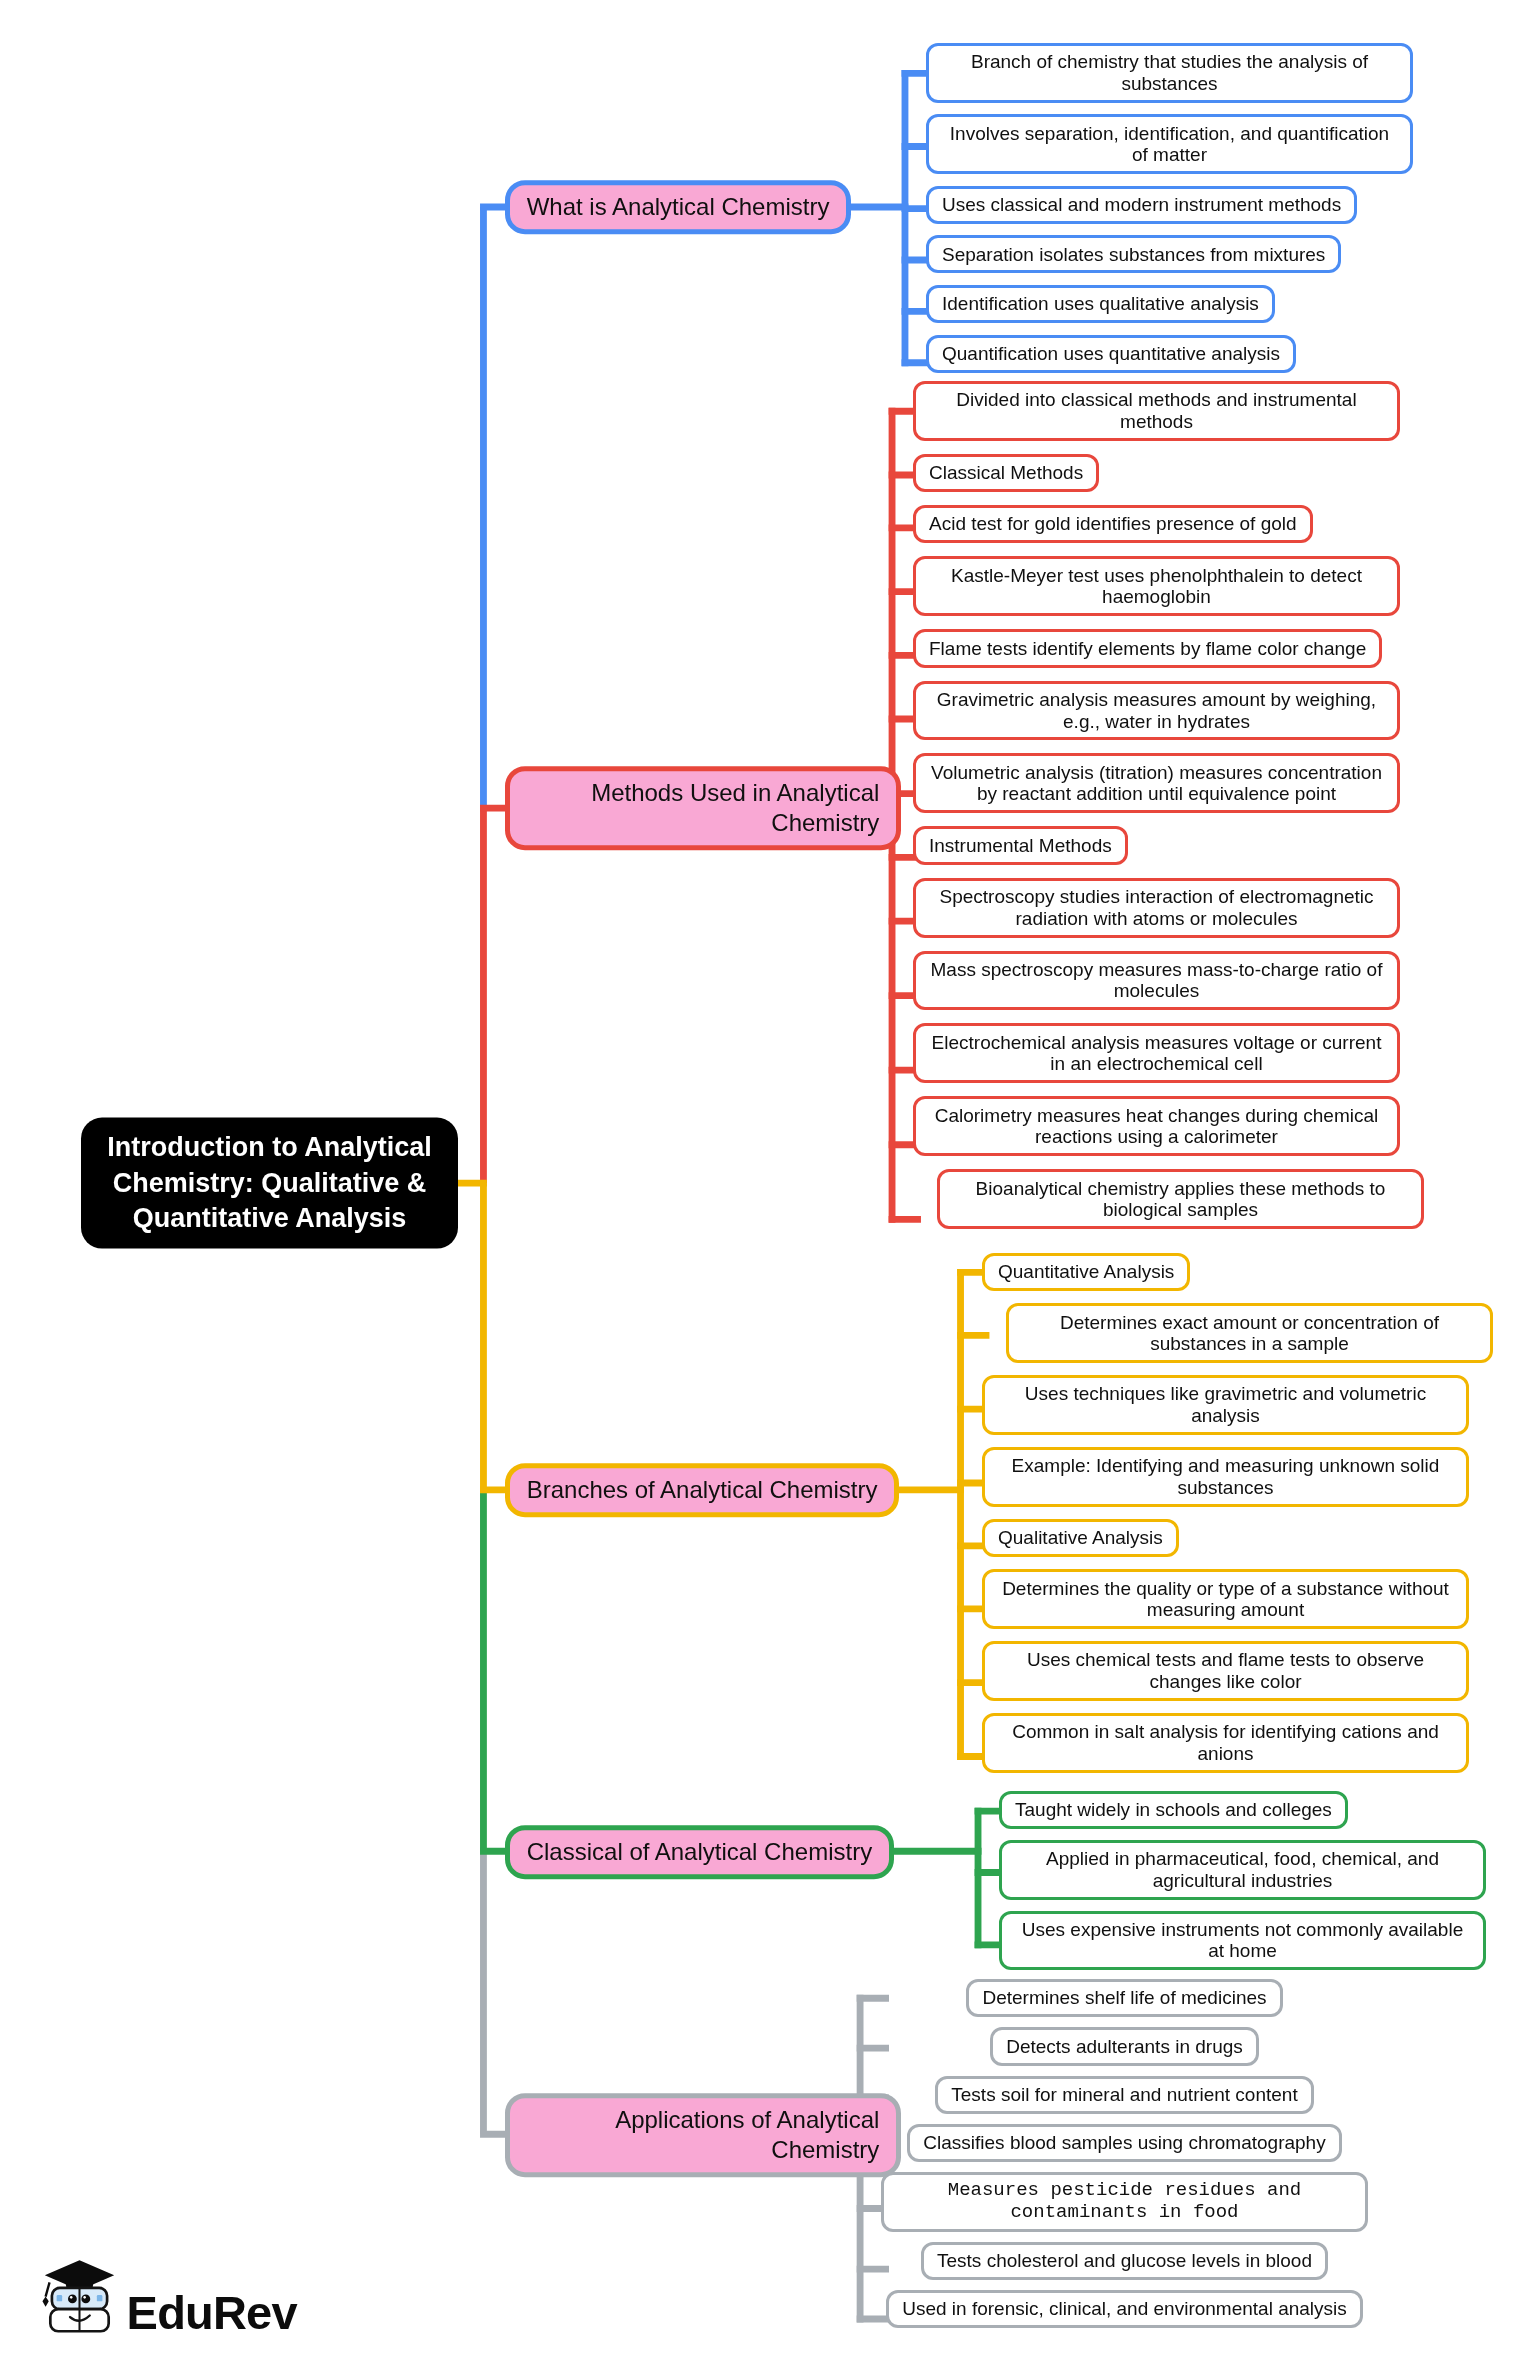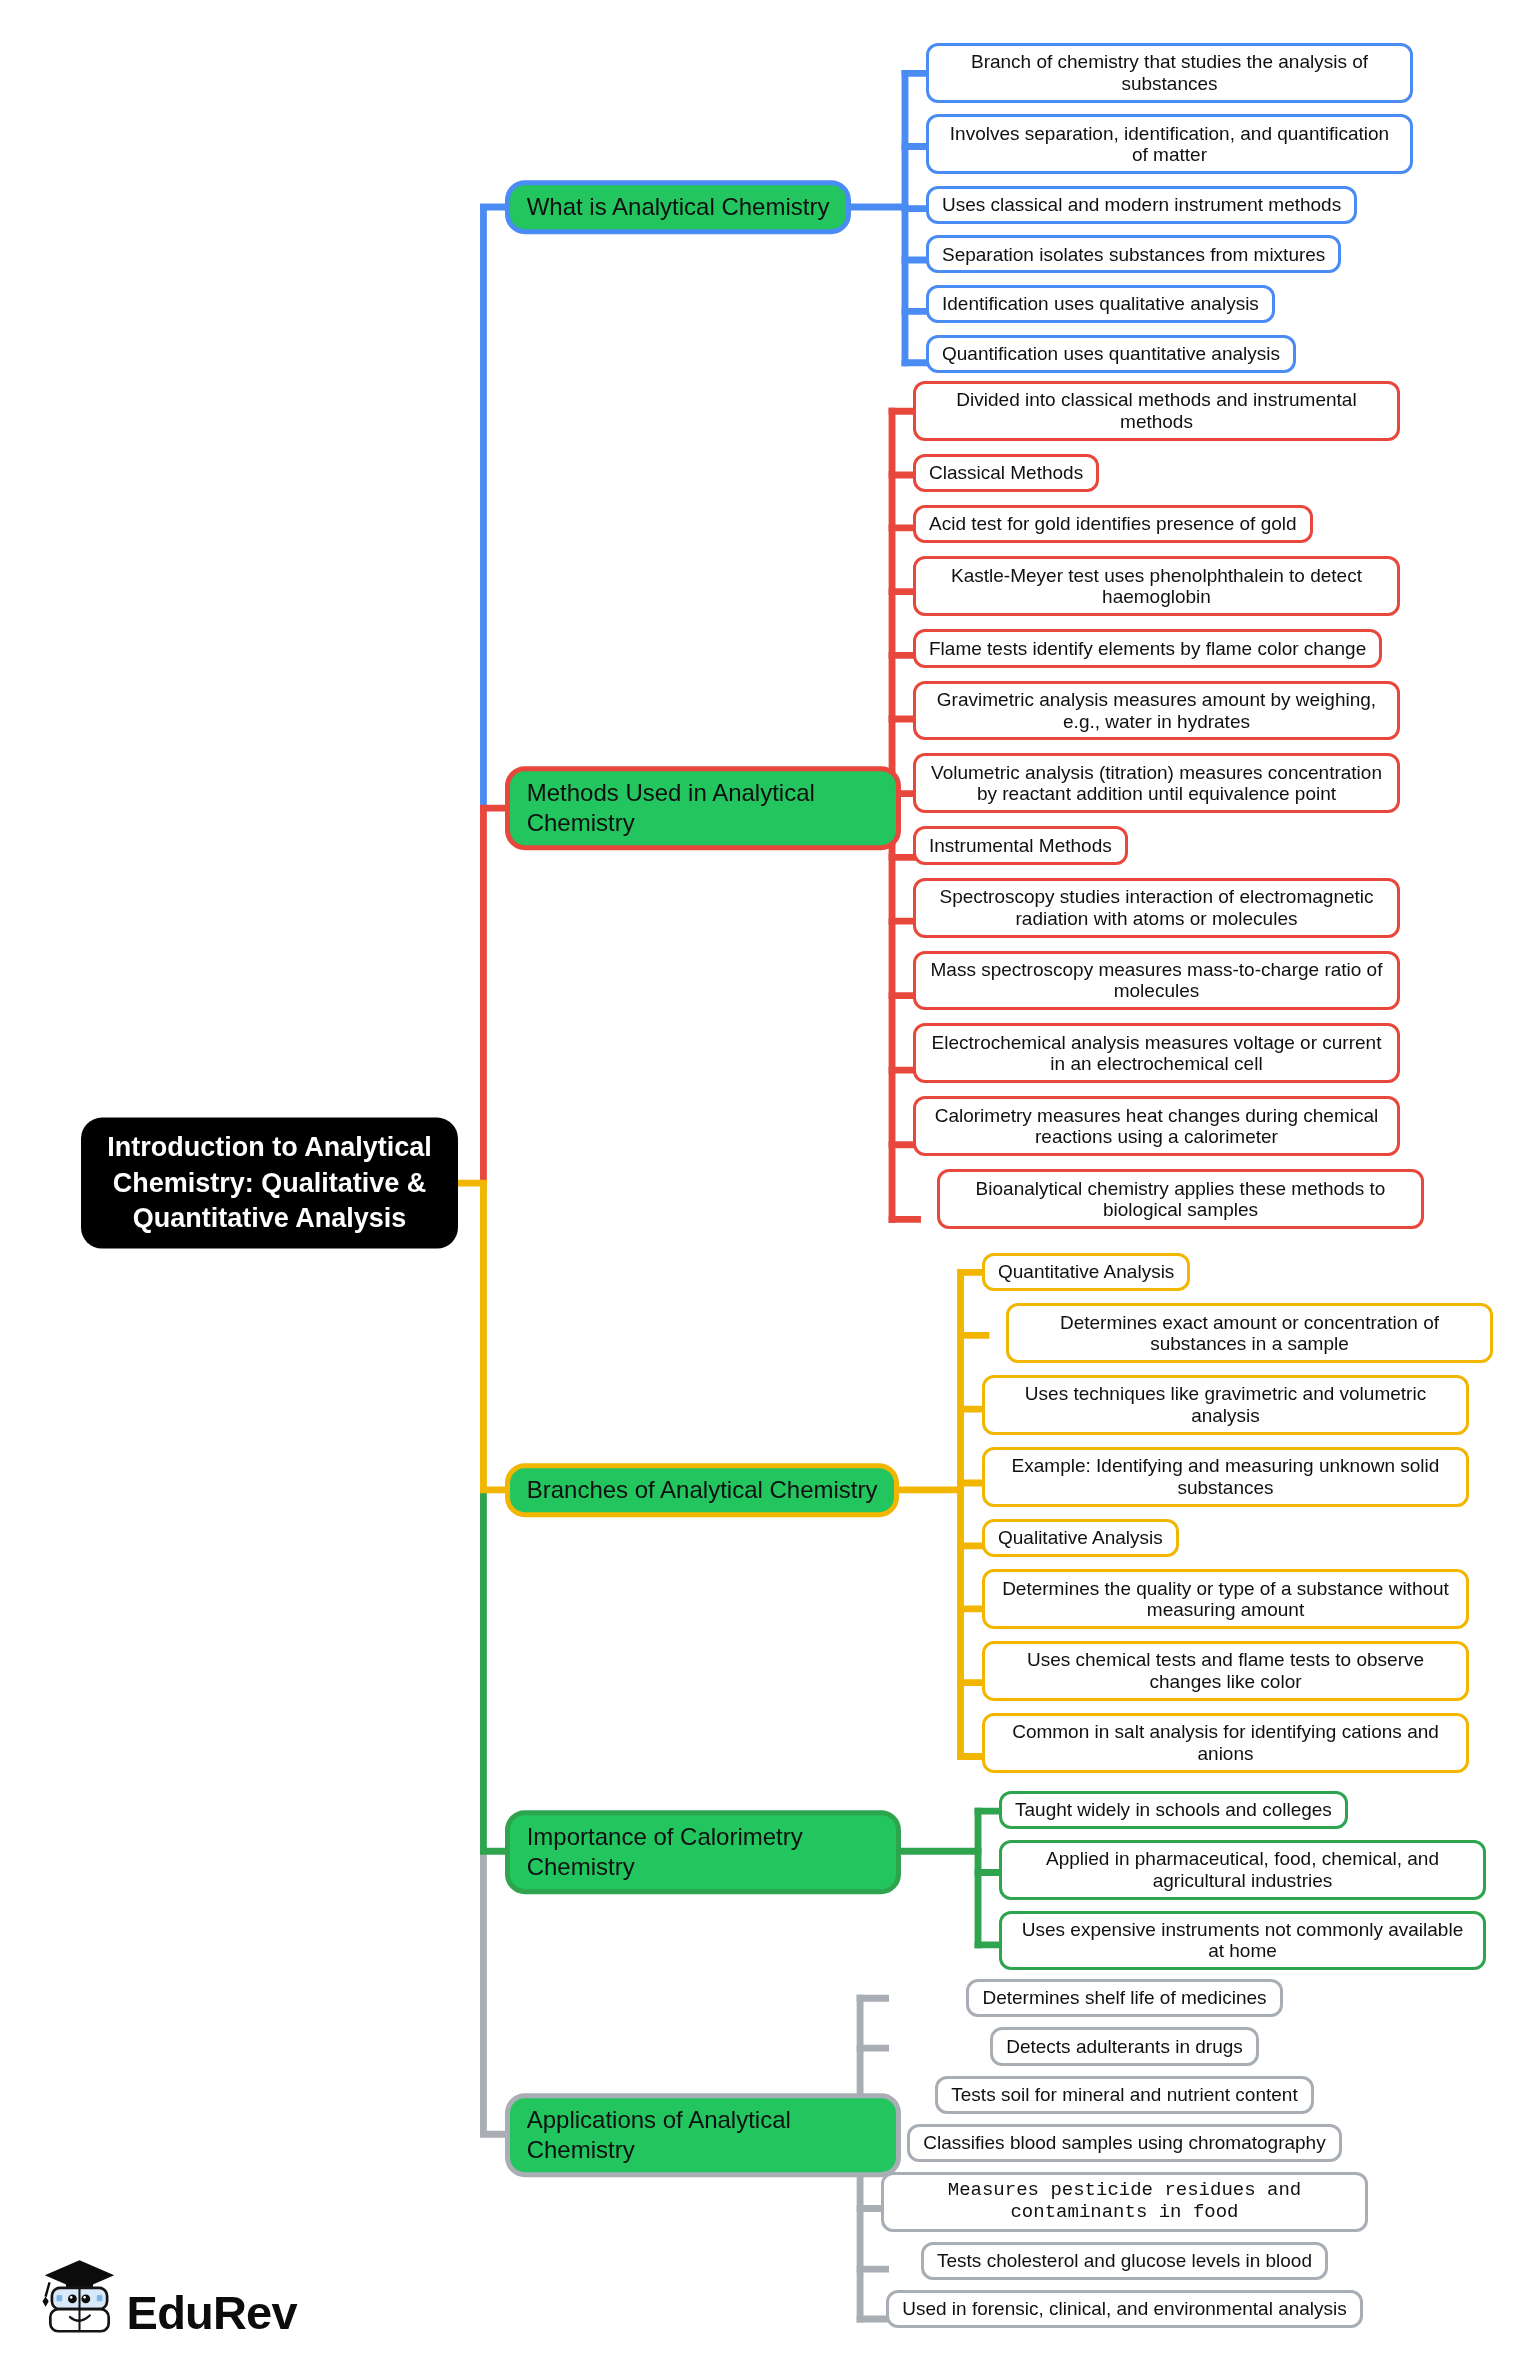--- a/index.html
+++ b/index.html
@@ -9,22 +9,22 @@
   }
   #connectors { position:absolute; left:0; top:0; width:1533px; height:2377px; }
   #central {
     position:absolute; left:81px; top:1183px; transform:translateY(-50%);
     width:377px; box-sizing:border-box; background:#000000; color:#ffffff;
     font-size:27px; font-weight:bold; line-height:1.32; text-align:center;
     padding:12px 10.7px; border-radius:21px;
   }
   .branch-title {
     position:absolute; transform:translateY(-50%);
-    background:#22c55e; border:5.3px solid #000; border-radius:20px;
-    padding:6.8px 16.7px; font-size:24px; line-height:1.25; text-align:left;
+    background:#f9a8d4; border:5.3px solid #000; border-radius:20px;
+    padding:6.8px 16.7px; font-size:24px; line-height:1.25; text-align:right;
     width:max-content; max-width:396px; color:#101010; box-sizing:border-box;
   }
   .children {
     position:absolute; display:flex; flex-direction:column; align-items:flex-start;
   }
   .child {
     background:#ffffff; border:3.8px solid #000; border-radius:12px;
     padding:5.3px 13px; font-size:19px; line-height:1.14; text-align:center;
     width:max-content; max-width:487px; color:#101010; box-sizing:border-box;
   }
@@ -131,21 +131,21 @@
       <div class="children" style="left: 982px; top: 1253px; row-gap: 12px;">
         <div class="child" style="border-color: rgb(242, 182, 0);">Quantitative Analysis</div>
         <div class="child" style="border-color: rgb(242, 182, 0); margin-left: 24px;">Determines exact amount or concentration of substances in a sample</div>
         <div class="child" style="border-color: rgb(242, 182, 0);">Uses techniques like gravimetric and volumetric analysis</div>
         <div class="child" style="border-color: rgb(242, 182, 0);">Example: Identifying and measuring unknown solid substances</div>
         <div class="child" style="border-color: rgb(242, 182, 0);">Qualitative Analysis</div>
         <div class="child" style="border-color: rgb(242, 182, 0);">Determines the quality or type of a substance without measuring amount</div>
         <div class="child" style="border-color: rgb(242, 182, 0);">Uses chemical tests and flame tests to observe changes like color</div>
         <div class="child" style="border-color: rgb(242, 182, 0);">Common in salt analysis for identifying cations and anions</div>
       </div>
-      <div class="branch-title" style="left: 505px; top: 1852px; border-color: rgb(46, 164, 79);">Importance of Calorimetry Chemistry</div>
+      <div class="branch-title" style="left: 505px; top: 1852px; border-color: rgb(46, 164, 79);">Classical of Analytical Chemistry</div>
       <div class="children" style="left: 999px; top: 1791px; row-gap: 10.7px;">
         <div class="child" style="border-color: rgb(46, 164, 79);">Taught widely in schools and colleges</div>
         <div class="child" style="border-color: rgb(46, 164, 79);">Applied in pharmaceutical, food, chemical, and agricultural industries</div>
         <div class="child" style="border-color: rgb(46, 164, 79);">Uses expensive instruments not commonly available at home</div>
       </div>
       <div class="branch-title" style="left: 505px; top: 2135px; border-color: rgb(168, 174, 180);">Applications of Analytical Chemistry</div>
       <div class="children" style="left: 881px; top: 1979px; row-gap: 10px; align-items: center;">
         <div class="child" style="border-color: rgb(168, 174, 180);">Determines shelf life of medicines</div>
         <div class="child" style="border-color: rgb(168, 174, 180);">Detects adulterants in drugs</div>
         <div class="child" style="border-color: rgb(168, 174, 180);">Tests soil for mineral and nutrient content</div>

